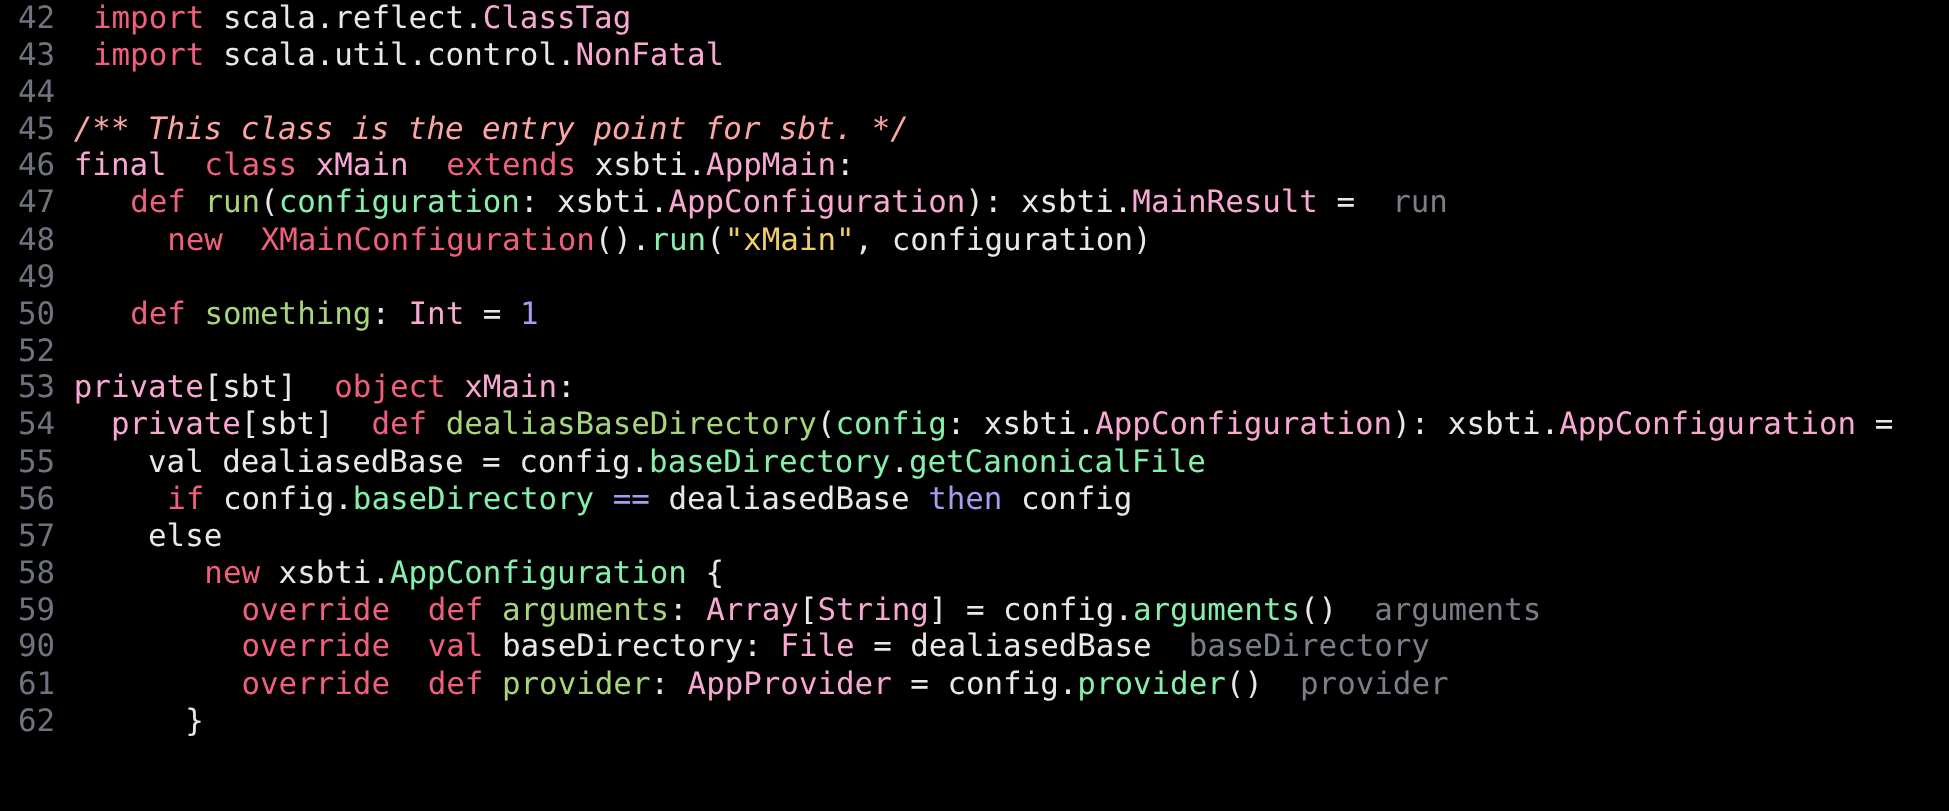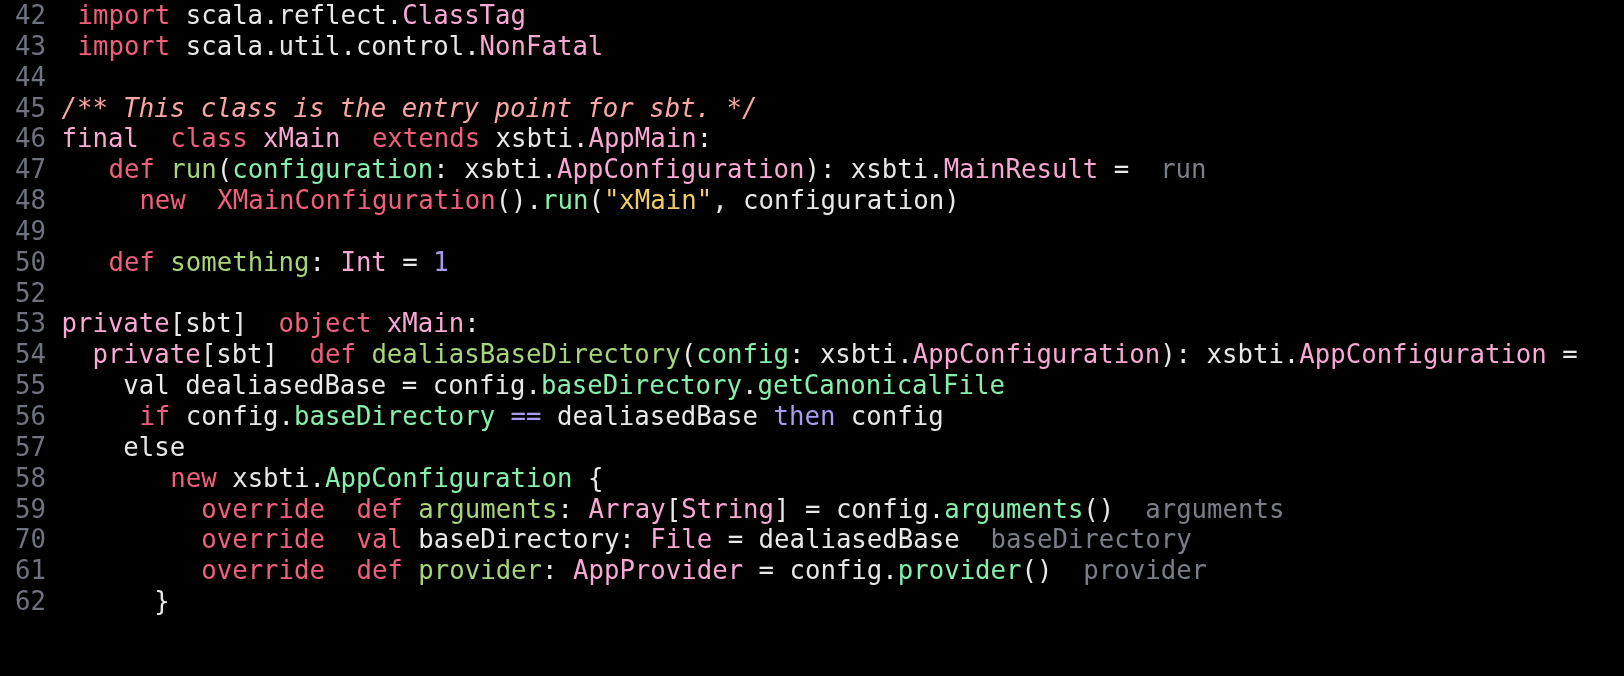--- a/index.html
+++ b/index.html
@@ -61,16 +61,16 @@
     <div class="line"><span class="gutter">49</span><span class="code"></span></div>
     <div class="line"><span class="gutter">50</span><span class="code"><span class="t-txt">  </span><span class="t-kw">def</span><span class="t-txt"> </span><span class="t-fn">something</span><span class="t-txt">: </span><span class="t-type">Int</span><span class="t-txt"> = </span><span class="t-num">1</span></span></div>
     <div class="line"><span class="gutter">52</span><span class="code"></span></div>
     <div class="line"><span class="gutter">53</span><span class="code"><span class="t-type">private</span><span class="t-txt">[sbt] </span><span class="t-kw">object</span><span class="t-txt"> </span><span class="t-type">xMain</span><span class="t-txt">:</span></span></div>
     <div class="line"><span class="gutter">54</span><span class="code"><span class="t-txt">  </span><span class="t-type">private</span><span class="t-txt">[sbt] </span><span class="t-kw">def</span><span class="t-txt"> </span><span class="t-fn">dealiasBaseDirectory</span><span class="t-txt">(</span><span class="t-mem">config</span><span class="t-txt">: xsbti.</span><span class="t-type">AppConfiguration</span><span class="t-txt">): xsbti.</span><span class="t-type">AppConfiguration</span><span class="t-txt"> =</span></span></div>
     <div class="line"><span class="gutter">55</span><span class="code"><span class="t-txt">    val dealiasedBase = config.</span><span class="t-mem">baseDirectory</span><span class="t-txt">.</span><span class="t-mem">getCanonicalFile</span></span></div>
     <div class="line"><span class="gutter">56</span><span class="code"><span class="t-txt">    </span><span class="t-kw">if</span><span class="t-txt"> config.</span><span class="t-mem">baseDirectory</span><span class="t-txt"> </span><span class="t-op">==</span><span class="t-txt"> dealiasedBase </span><span class="t-ctl">then</span><span class="t-txt"> config</span></span></div>
     <div class="line"><span class="gutter">57</span><span class="code"><span class="t-txt">    else</span></span></div>
     <div class="line"><span class="gutter">58</span><span class="code"><span class="t-txt">      </span><span class="t-kw">new</span><span class="t-txt"> xsbti.</span><span class="t-mem">AppConfiguration</span><span class="t-txt"> {</span></span></div>
     <div class="line"><span class="gutter">59</span><span class="code"><span class="t-txt">        </span><span class="t-kw">override</span><span class="t-txt"> </span><span class="t-kw">def</span><span class="t-txt"> </span><span class="t-fn">arguments</span><span class="t-txt">: </span><span class="t-type">Array</span><span class="t-txt">[</span><span class="t-type">String</span><span class="t-txt">] = config.</span><span class="t-mem">arguments</span><span class="t-txt">()</span><span class="t-hint">  arguments</span></span></div>
-    <div class="line"><span class="gutter">70</span><span class="code"><span class="t-txt">        </span><span class="t-kw">override</span><span class="t-txt"> </span><span class="t-kw">val</span><span class="t-txt"> baseDirectory: </span><span class="t-type">File</span><span class="t-txt"> = dealiasedBase</span><span class="t-hint">  baseDirectory</span></span></div>
+    <div class="line"><span class="gutter">90</span><span class="code"><span class="t-txt">        </span><span class="t-kw">override</span><span class="t-txt"> </span><span class="t-kw">val</span><span class="t-txt"> baseDirectory: </span><span class="t-type">File</span><span class="t-txt"> = dealiasedBase</span><span class="t-hint">  baseDirectory</span></span></div>
     <div class="line"><span class="gutter">61</span><span class="code"><span class="t-txt">        </span><span class="t-kw">override</span><span class="t-txt"> </span><span class="t-kw">def</span><span class="t-txt"> </span><span class="t-fn">provider</span><span class="t-txt">: </span><span class="t-type">AppProvider</span><span class="t-txt"> = config.</span><span class="t-mem">provider</span><span class="t-txt">()</span><span class="t-hint">  provider</span></span></div>
     <div class="line"><span class="gutter">62</span><span class="code"><span class="t-txt">      }</span></span></div>
   </div>
 
 </body></html>

